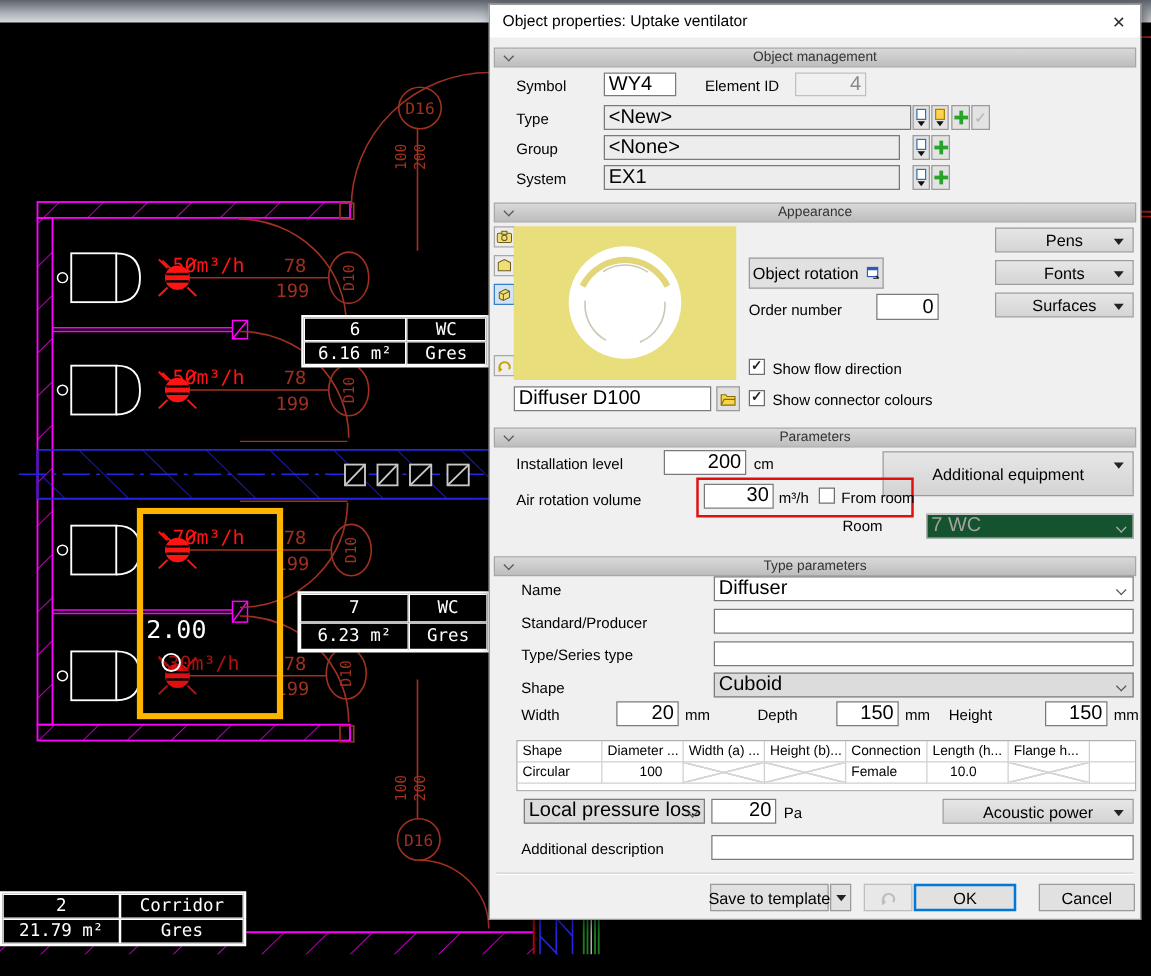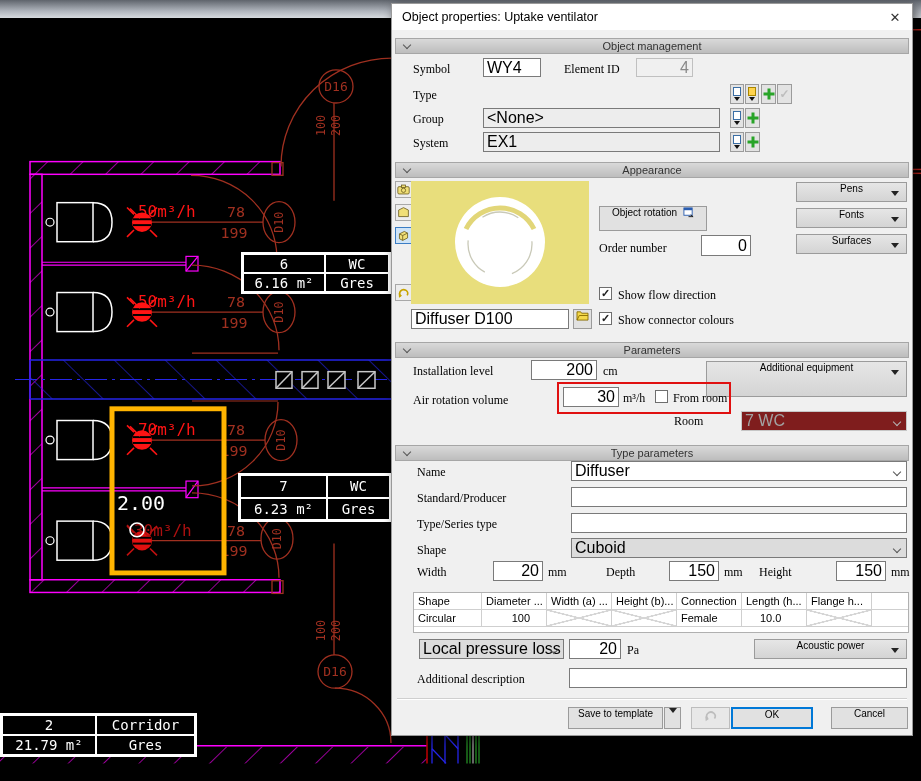--- a/index.html
+++ b/index.html
@@ -19,32 +19,32 @@
   #dlg-title{left:0;top:0;width:100%;height:26px;background:#fff;}
   #dlg-title .txt{position:absolute;left:10px;top:6px;font-size:12.5px;}
   #close-x{position:absolute;right:8px;top:4px;width:18px;height:18px;display:flex;
     align-items:center;justify-content:center;font-size:13px;color:#333;cursor:default;}
   .secbar{position:absolute;left:3px;right:3px;height:14px;
     background:linear-gradient(#d9d9d9,#bdbdbd);border:1px solid #a6a6a6;
     display:flex;align-items:center;justify-content:center;font-size:11px;color:#333;}
   .secbar .chev{position:absolute;left:8px;top:3px;}
   .chev{width:5px;height:5px;border-right:1.6px solid #555;border-bottom:1.6px solid #555;
     transform:rotate(45deg);display:inline-block;}
-  .lbl{position:absolute;white-space:nowrap;font-family:Liberation Serif, serif;}
+  .lbl{position:absolute;white-space:nowrap;}
   .field{position:absolute;background:#fff;border:1px solid #7a7a7a;display:flex;
     align-items:center;padding:0 3px;box-sizing:border-box;font-size:16px;white-space:nowrap;overflow:hidden;}
   .field.num{justify-content:flex-end;}
   .field.ro{background:#f0f0f0;color:#8a8a8a;border-color:#c0c0c0;}
   .field.gray{background:#ededed;}
   .field.dd{background:#dcdcdc;}
-  .field.disabled{background:#7f1d1d;color:#a2a2a2;border-color:#c6c6c6;}
+  .field.disabled{background:#14532d;color:#a2a2a2;border-color:#c6c6c6;}
   .combo-chev{position:absolute;right:6px;top:7px;border-color:#555;}
   .combo-chev.lt{border-color:#b5b5b5;}
   .btn{position:absolute;background:#e1e1e1;border:1px solid #9b9b9b;display:flex;
-    align-items:flex-start;justify-content:center;font-size:10px;box-sizing:border-box;white-space:nowrap;}
+    align-items:center;justify-content:center;font-size:13px;box-sizing:border-box;white-space:nowrap;}
   .btn.drop{background:linear-gradient(#e6e6e6,#d4d4d4);}
   .btn .tri{position:absolute;right:7px;top:8px;width:0;height:0;
     border-left:4px solid transparent;border-right:4px solid transparent;border-top:5px solid #222;}
   .minibtn{position:absolute;width:14px;height:20px;background:#e3e3e3;border:1px solid #9b9b9b;
     box-sizing:border-box;display:flex;flex-direction:column;align-items:center;justify-content:center;}
   .pg{width:8px;height:9px;background:#fff;border:1px solid #3a6ea5;box-sizing:border-box;}
   .pg.y{background:#ffd34d;border-color:#a98600;}
   .mtri{width:0;height:0;border-left:3px solid transparent;border-right:3px solid transparent;
     border-top:4px solid #111;margin-top:1px;}
   .plusbtn{position:absolute;width:15px;height:20px;background:#e3e3e3;border:1px solid #9b9b9b;
@@ -308,20 +308,21 @@
     <div class="secbar" style="top:34px">
       <span class="chev"></span>
       <span>Object management</span>
     </div>
     <span class="lbl" style="left:21px;top:58px">Symbol</span>
     <div class="field" style="left:91px;top:54px;width:58px;height:19px">WY4</div>
     <span class="lbl" style="left:172px;top:58px">Element ID</span>
     <div class="field num ro" style="left:244px;top:54px;width:57px;height:19px">4</div>
 
     <span class="lbl" style="left:21px;top:84px">Type</span>
+    <div class="field gray" style="left:91px;top:80px;width:246px;height:20px">&lt;New&gt;</div>
     <span class="minibtn" style="left:338px;top:80px">
         <span class="pg"></span>
         <span class="mtri"></span>
       </span>
     <span class="minibtn" style="left:353px;top:80px">
         <span class="pg y"></span>
         <span class="mtri"></span>
       </span>
     <span class="plusbtn" style="left:369px;top:80px">
         <span class="plus"></span>

